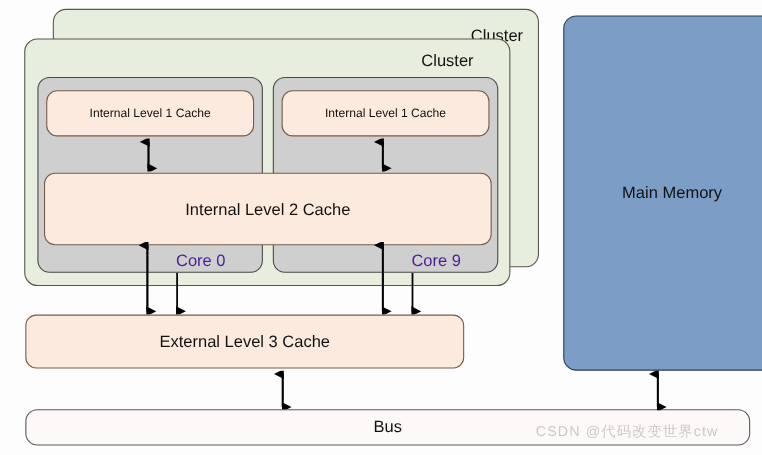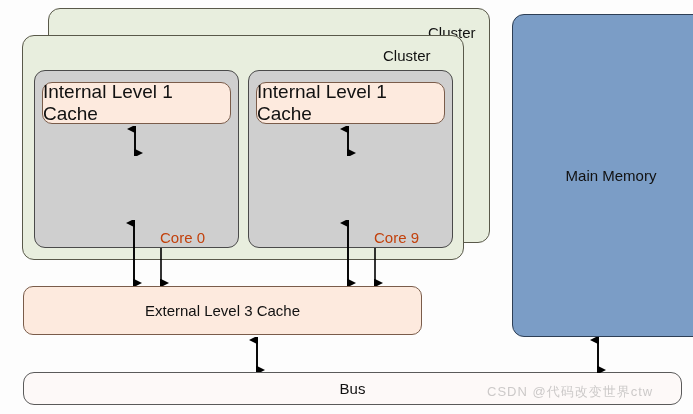--- a/index.html
+++ b/index.html
@@ -23,31 +23,31 @@
   .cluster-label{
     font-size:15px;color:#111;
   }
 
   
   .core{
     background:#cfcfcf;
     border:1px solid #4a4a4a;
     border-radius:11px;
   }
-  .core-label{font-size:15px;color:#c2410c;}
+  .core-label{font-size:15px;color:#4c1d95;}
 
   
   .cache{
     background:#fdeade;
     border:1px solid #7a5c4a;
     border-radius:10px;
     align-items:center;justify-content:center;
     font-size:14.5px;color:#111;
   }
-  .cache.l1{font-size:19px;}
+  .cache.l1{font-size:11px;text-align:center;}
   .cache.l2{font-size:15px;}
   .cache.l3{font-size:15px;}
 
   
   .bus{
     background:#fdf9f8;
     border:1px solid #5a5a5a;
     border-radius:11px;
     align-items:center;justify-content:center;
     font-size:15px;color:#111;
@@ -88,20 +88,21 @@
   <div class="box core" style="left:34px;top:70px;width:205px;height:178px;"></div>
   <div class="lbl core-label" style="left:160px;top:229px;">Core 0</div>
 
   <div class="box cache l1" style="left:42px;top:82px;width:189px;height:42px;">Internal Level 1 Cache</div>
 
   <div class="box core" style="left:248px;top:70px;width:205px;height:178px;"></div>
   <div class="lbl core-label" style="left:374px;top:229px;">Core 9</div>
 
   <div class="box cache l1" style="left:256px;top:82px;width:189px;height:42px;">Internal Level 1 Cache</div>
 
+  <div class="box cache l2" style="left:40px;top:157px;width:407px;height:66px;">Internal Level 2 Cache</div>
 
   <svg class="arrow" style="left:126px;top:126px;" width="18" height="30" viewBox="0 0 18 30">
     <defs>
       <marker id="mUp" markerWidth="9" markerHeight="9" refX="4.5" refY="8" orient="auto" markerUnits="userSpaceOnUse">
         <path d="M4.5 0 L9 9 L0 9 Z" fill="#000"></path>
       </marker>
       <marker id="mDn" markerWidth="9" markerHeight="9" refX="4.5" refY="8" orient="auto" markerUnits="userSpaceOnUse">
         <path d="M4.5 0 L9 9 L0 9 Z" fill="#000"></path>
       </marker>
     </defs>

